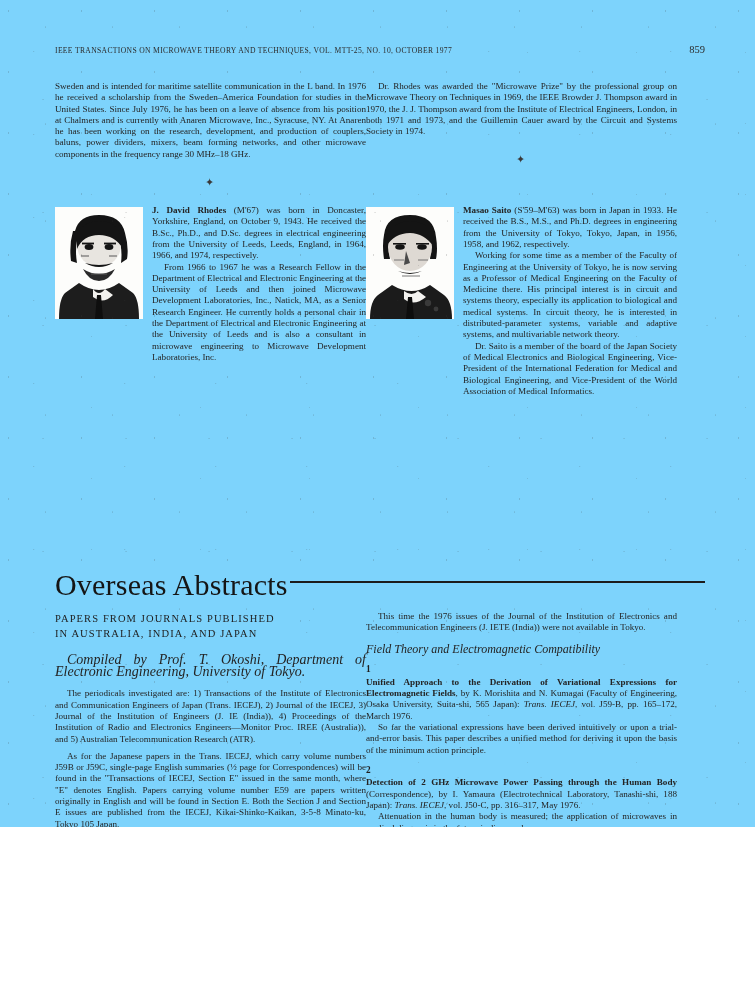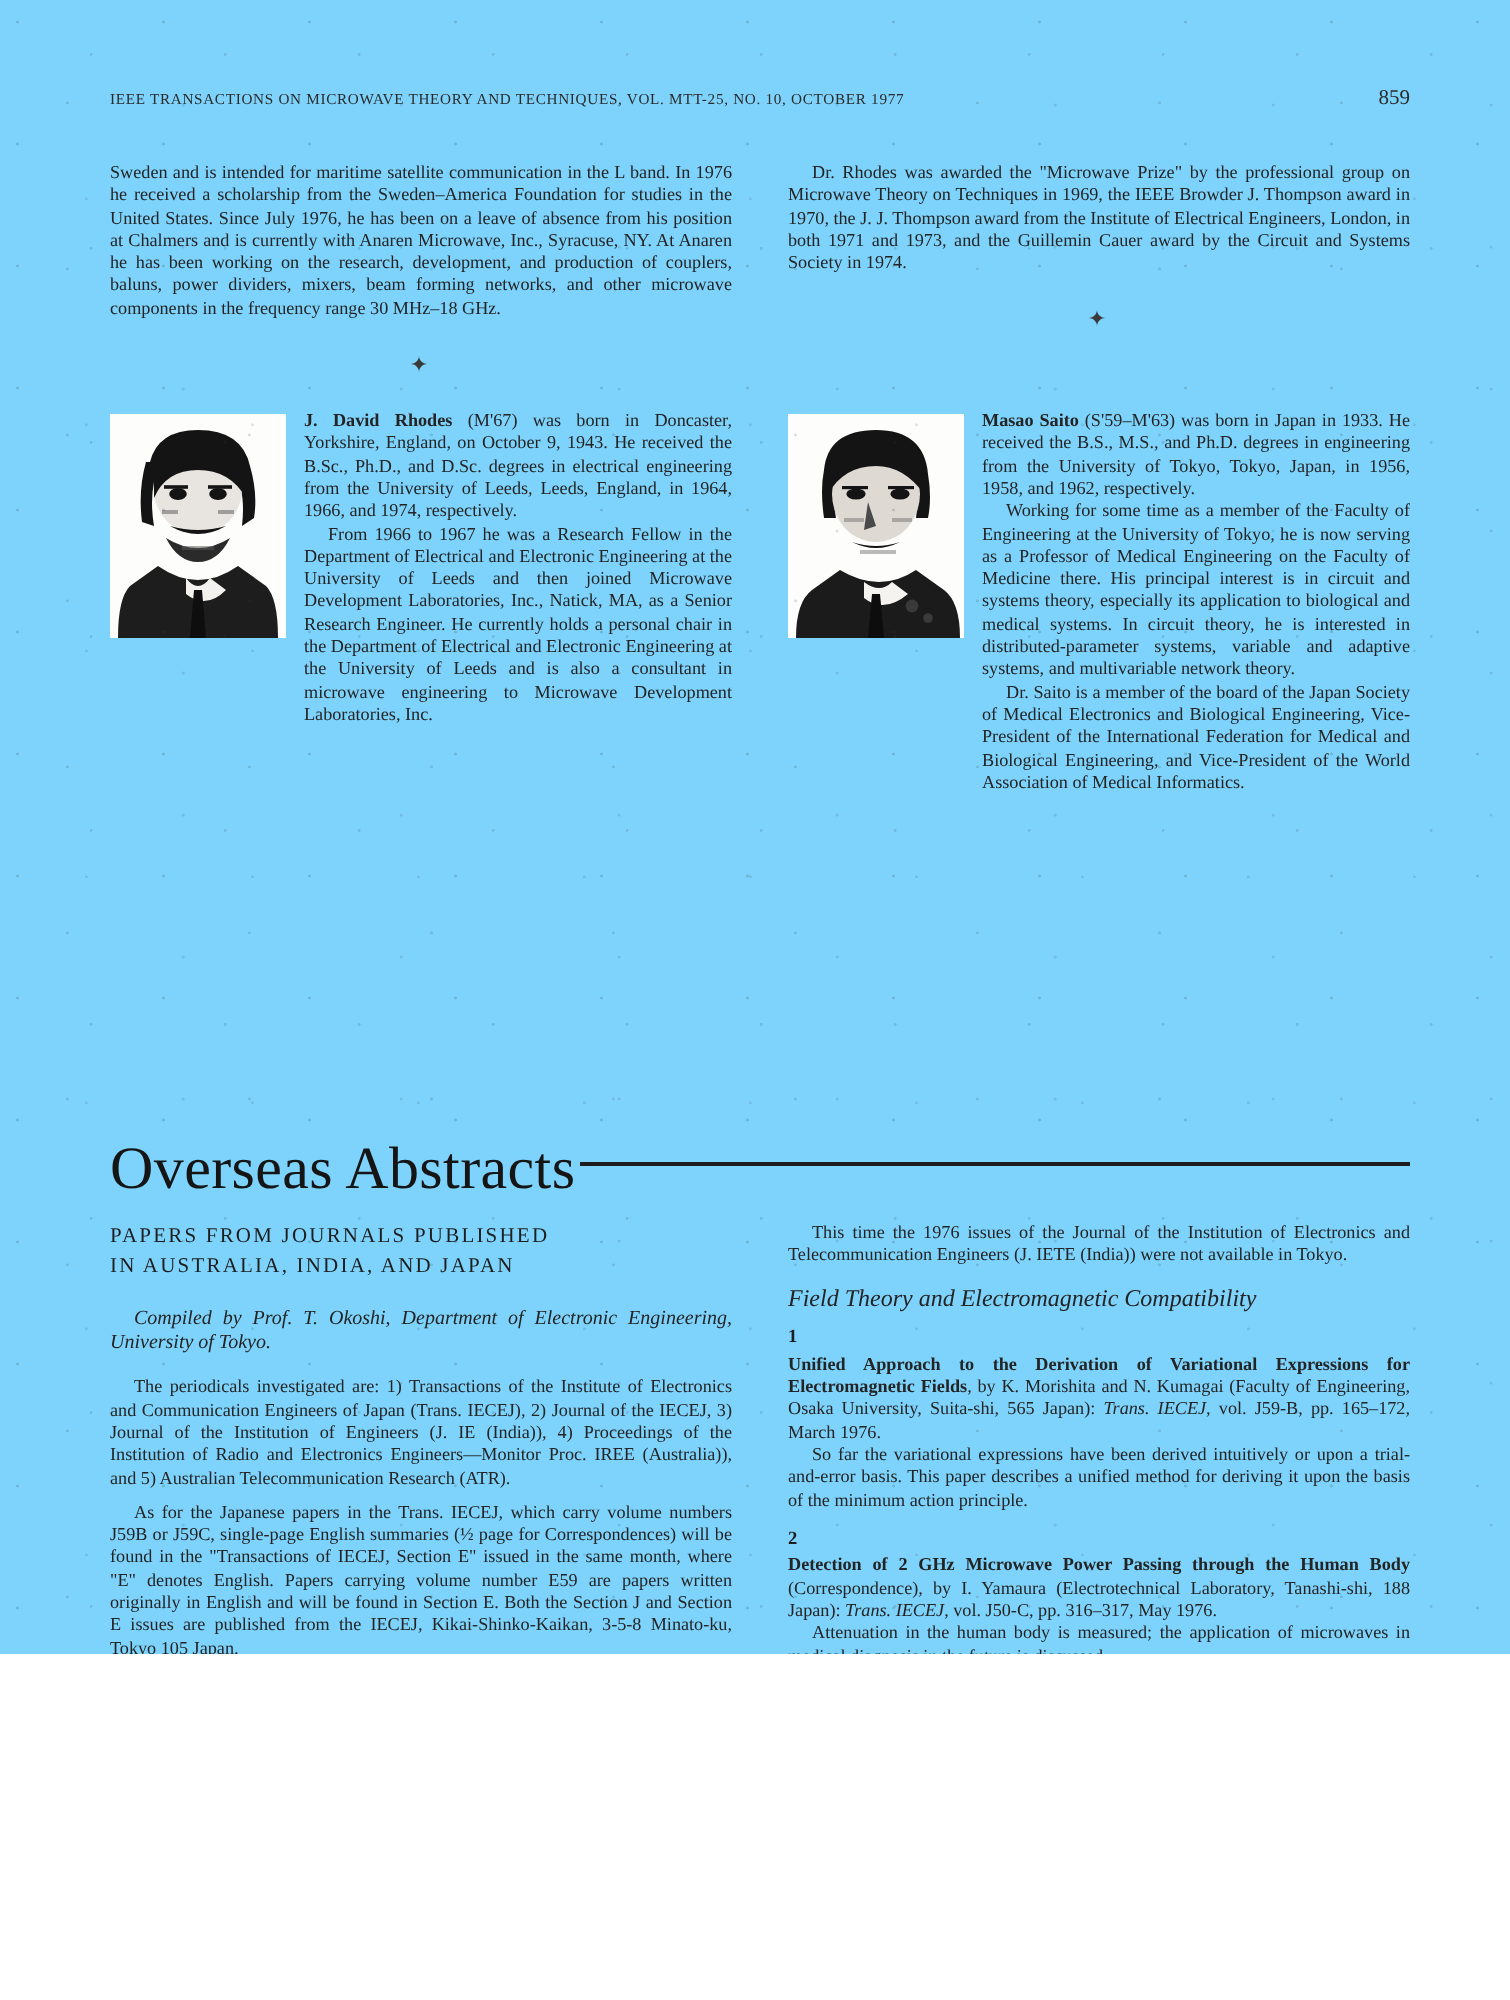--- a/index.html
+++ b/index.html
@@ -54,21 +54,20 @@
   }
   .runhead .folio {
     font-size: 10.5px;
     letter-spacing: 0;
     text-transform: none;
     text-align: center;
   }
   
   .cols {
     display: flex;
-    gap: 28px;
   }
   .col {
     width: 311px;
   }
   p {
     margin: 0;
     font-size: 9.1px;
     line-height: 11.3px;
     text-align: justify;
     text-justify: inter-word;
@@ -119,21 +118,21 @@
   .sec-title {
     text-align: left;
     font-size: 10.5px;
     letter-spacing: 1.1px;
     line-height: 15px;
     color: #1e1e1e;
     margin: 0 0 13px 0;
   }
   .compiled {
     font-style: italic;
-    font-size: 10px;
+    font-size: 14px;
     line-height: 11.6px;
     text-align: justify;
     text-indent: 12px;
     margin: 0 0 11px 0;
     color: #242424;
   }
   .cat-head {
     font-style: italic;
     font-size: 12px;
     line-height: 11.6px;

